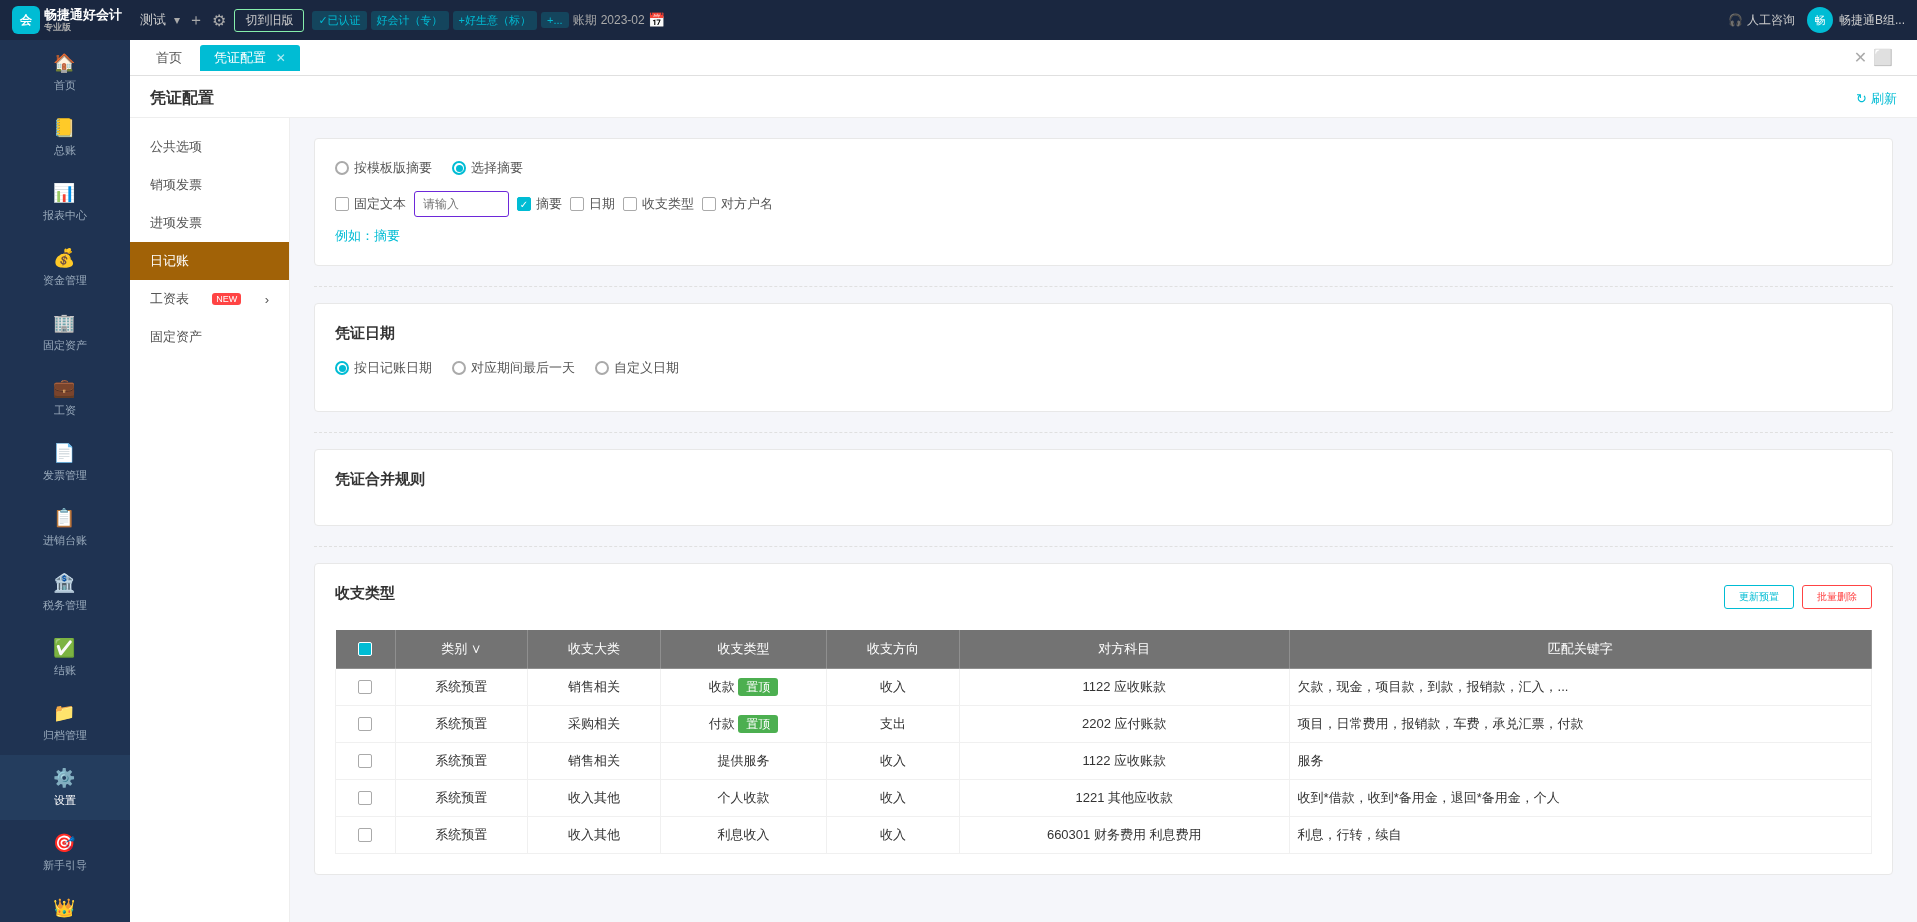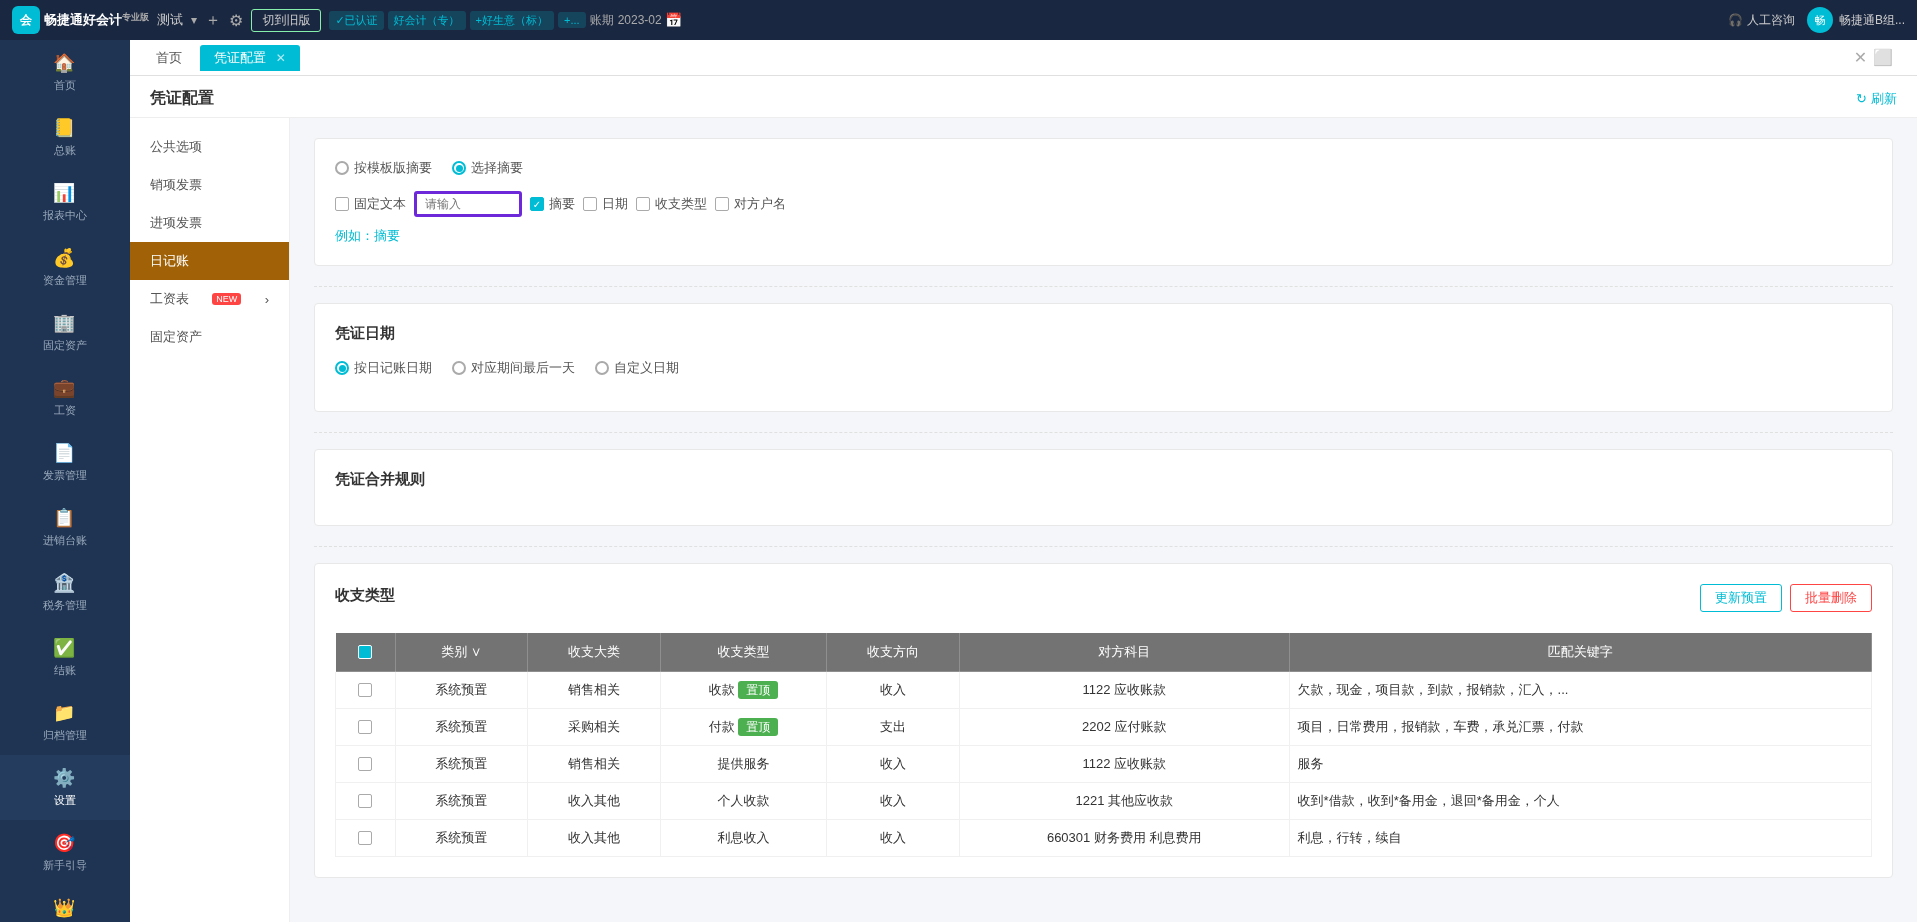--- a/index.html
+++ b/index.html
@@ -2,21 +2,21 @@
 <html><head>
   <meta charset="utf-8">
   <style>
     * { box-sizing: border-box; margin: 0; padding: 0; }
     body { font-family: 'Microsoft YaHei', Arial, sans-serif; font-size: 13px; background: #f0f2f5; color: #333; display: flex; flex-direction: column; height: 922px; overflow: hidden; }
 
     
     .topbar { height: 40px; background: #1a2740; display: flex; align-items: center; padding: 0 12px; gap: 8px; flex-shrink: 0; }
     .topbar-logo { display: flex; align-items: center; gap: 4px; color: #fff; font-size: 13px; font-weight: bold; min-width: 120px; }
     .topbar-logo .logo-icon { width: 28px; height: 28px; background: #00bcd4; border-radius: 6px; display: flex; align-items: center; justify-content: center; color: #fff; font-size: 12px; font-weight: bold; }
-    .topbar-logo .logo-text { display: flex; line-height: 1.2; }
+    .topbar-logo .logo-text { display: flex; flex-direction: column; line-height: 1.2; }
     .topbar-logo .logo-main { font-size: 13px; color: #fff; }
     .topbar-logo .logo-sub { font-size: 9px; color: #aaa; }
     .topbar-test { color: #ccc; font-size: 13px; }
     .topbar-arrow { color: #aaa; font-size: 12px; cursor: pointer; }
     .topbar-icons { display: flex; align-items: center; gap: 10px; color: #aaa; font-size: 16px; cursor: pointer; }
     .topbar-switch-btn { background: transparent; border: 1px solid #86efac; color: #ccc; padding: 2px 10px; border-radius: 3px; font-size: 12px; cursor: pointer; }
     .topbar-tags { display: flex; align-items: center; gap: 4px; }
     .tag-item { background: rgba(0,188,212,0.2); color: #00bcd4; padding: 2px 6px; border-radius: 3px; font-size: 11px; }
     .tag-period { color: #aaa; font-size: 12px; }
     .topbar-right { display: flex; align-items: center; gap: 12px; color: #ccc; font-size: 12px; }
@@ -72,30 +72,30 @@
     .radio-item { display: flex; align-items: center; gap: 5px; font-size: 13px; color: #555; cursor: pointer; }
     .radio-dot { width: 14px; height: 14px; border-radius: 50%; border: 2px solid #aaa; display: flex; align-items: center; justify-content: center; }
     .radio-dot.checked { border-color: #00bcd4; }
     .radio-dot.checked::after { content: ''; width: 7px; height: 7px; background: #00bcd4; border-radius: 50%; }
 
     
     .checkbox-row { display: flex; align-items: center; gap: 8px; flex-wrap: wrap; }
     .checkbox-item { display: flex; align-items: center; gap: 5px; font-size: 13px; color: #555; cursor: pointer; }
     .checkbox-box { width: 14px; height: 14px; border: 1px solid #aaa; border-radius: 2px; display: flex; align-items: center; justify-content: center; }
     .checkbox-box.checked { background: #00bcd4; border-color: #00bcd4; color: #fff; font-size: 10px; }
-    .text-input { border: 3px solid #6d28d9; border-radius: 3px; padding: 3px 8px; font-size: 12px; color: #999; width: 108px; height: 26px; }
+    .text-input { border: 1px solid #6d28d9; border-radius: 3px; padding: 3px 8px; font-size: 12px; color: #999; width: 95px; height: 26px; }
 
     .example-text { color: #00bcd4; font-size: 13px; margin-top: 10px; }
 
     
     .divider { border: none; border-top: 1px dashed #e0e0e0; margin: 16px 0; }
 
     
     .section-actions { display: flex; justify-content: flex-end; gap: 8px; margin-bottom: 10px; }
-    .action-btn { padding: 4px 14px; border-radius: 3px; font-size: 13px; cursor: pointer; border: 1px solid #00bcd4; color: #00bcd4; background: #fff; }
+    .action-btn { padding: 4px 14px; border-radius: 3px; font-size: 10px; cursor: pointer; border: 1px solid #00bcd4; color: #00bcd4; background: #fff; }
     .action-btn.danger { border-color: #f44; color: #f44; }
 
     .config-table { width: 100%; border-collapse: collapse; font-size: 13px; }
     .config-table thead tr { background: #737373; color: #fff; }
     .config-table thead th { padding: 10px 8px; text-align: center; font-weight: normal; border: 1px solid rgba(255,255,255,0.2); }
     .config-table tbody tr { background: #fff; border-bottom: 1px solid #f0f0f0; }
     .config-table tbody td { padding: 9px 8px; text-align: center; border: 1px solid #f0f0f0; }
     .table-checkbox { width: 14px; height: 14px; border: 1px solid #aaa; border-radius: 2px; margin: auto; }
     .table-checkbox.header { background: #00bcd4; border-color: #fff; }
     .tag-override { background: #4caf50; color: #fff; padding: 2px 8px; border-radius: 3px; font-size: 12px; cursor: pointer; }

